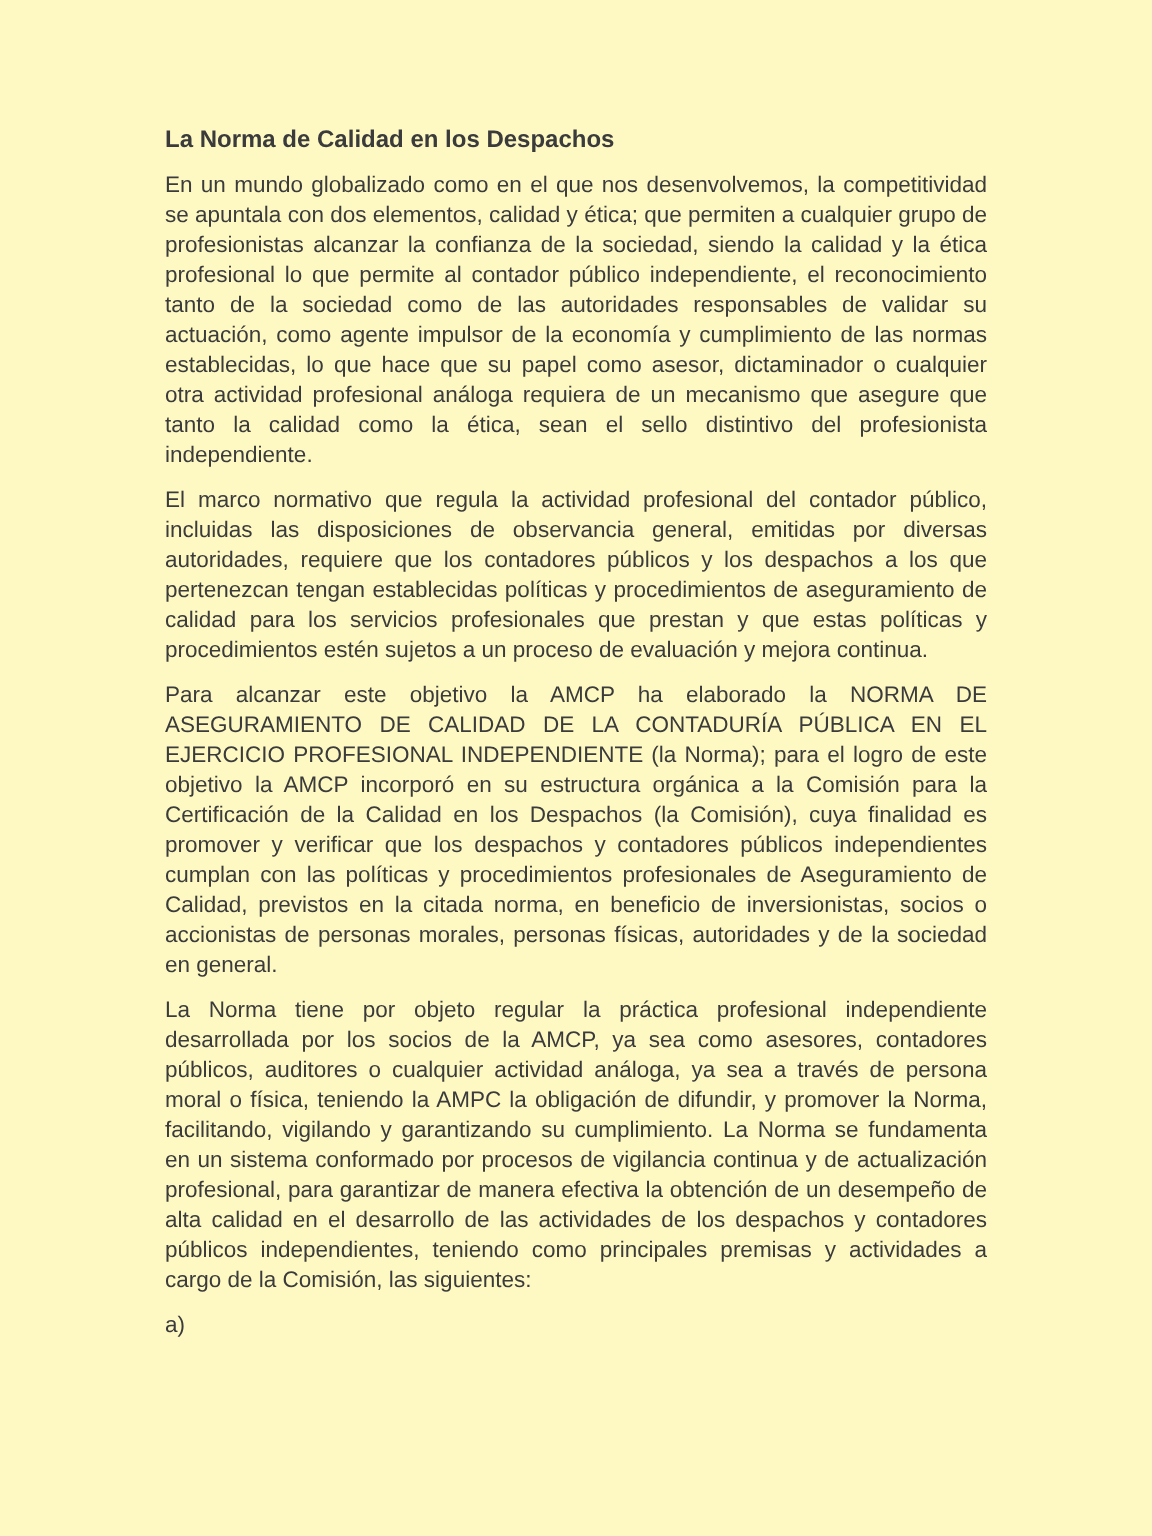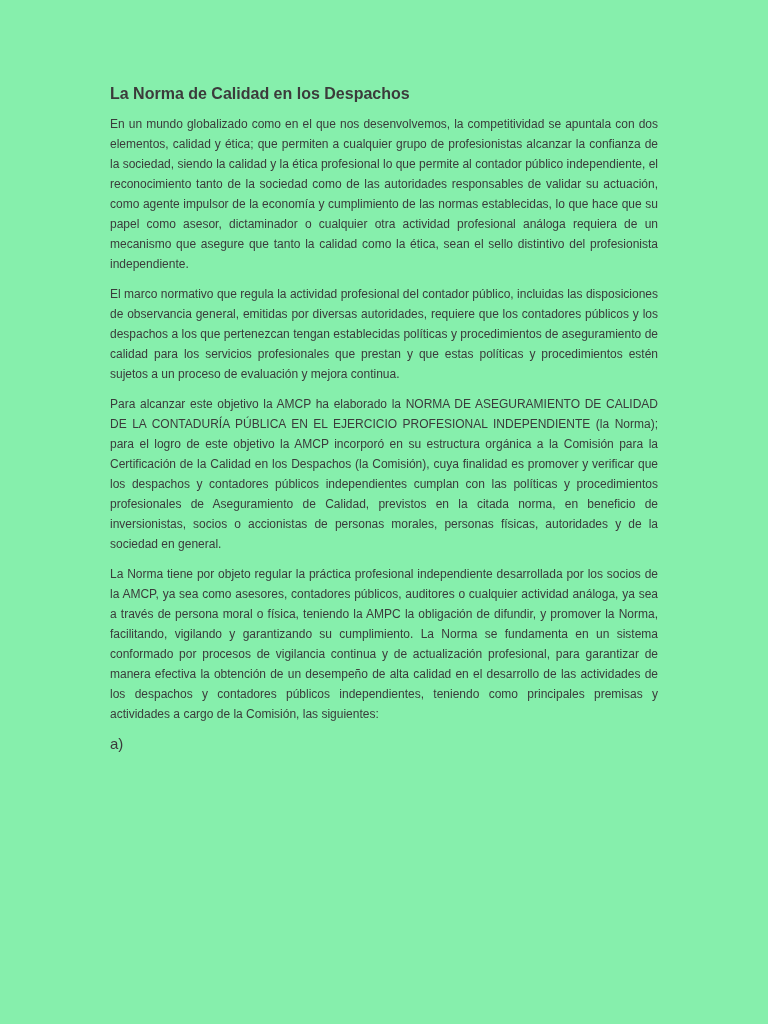--- a/index.html
+++ b/index.html
@@ -11,33 +11,33 @@
     width: 768px;
     height: 1024px;
     overflow: hidden;
     font-family: "Liberation Sans", "DejaVu Sans", sans-serif;
   }
   .page {
     box-sizing: border-box;
     width: 768px;
     height: 1024px;
     padding: 84px 110px 0 110px;
-    background: #86efac;
+    background: #fef9c3;
     color: #3b3b3b;
   }
   .doc-title {
     margin: 0 0 10px 0;
     font-size: 16px;
     line-height: 20px;
     font-weight: bold;
     color: #3b3b3b;
   }
   .doc-paragraph {
     margin: 0 0 10px 0;
-    font-size: 12px;
+    font-size: 15px;
     line-height: 20px;
     text-align: justify;
     text-justify: inter-word;
     color: #3b3b3b;
   }
   .doc-list-item {
     position: relative;
     margin: 0;
     padding-left: 26px;
     font-size: 15px;

